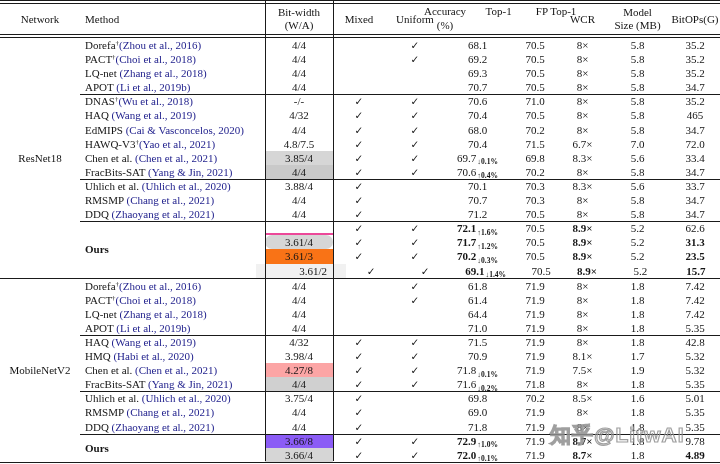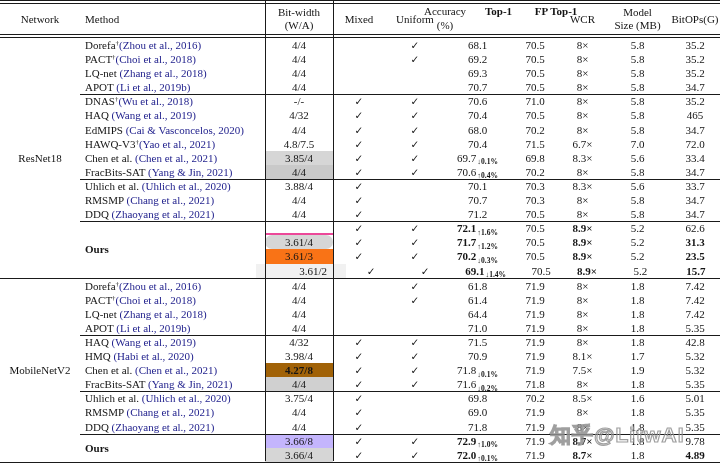--- a/index.html
+++ b/index.html
@@ -18,21 +18,21 @@
   .cw-wcr{width:45px;}
   .cw-ms{width:65px;}
   .cw-bo{width:50px;}
   
   .header-row{display:flex;height:30px;align-items:stretch;justify-content:space-between;}
   .hcell{display:flex;flex-direction:column;justify-content:center;text-align:center;line-height:13px;}
   .hleft{align-items:flex-start;text-align:left;padding-left:5px;box-sizing:border-box;}
   .hgroup{width:115px;display:flex;flex-direction:row;justify-content:center;}
   .hacc{text-align:center;line-height:14px;}
   .hsubrow{display:flex;line-height:14px;}
-  .hsubrow div{text-align:center;font-weight:bold;}
+  .hsubrow div{text-align:center;}
   
   .section{position:relative;}
   .block{position:relative;}
   .block.divided::before{content:"";position:absolute;left:80px;right:0;top:0;height:1px;background:#1a1a1a;}
   .row{display:flex;height:14.1px;line-height:14.1px;white-space:nowrap;}
   .cell{text-align:center;}
   .cell-method{text-align:left;padding-left:5px;box-sizing:border-box;}
   .network-label{position:absolute;left:0;top:50%;transform:translateY(-50%);width:80px;text-align:center;}
   .ours-label{position:absolute;left:85px;top:50%;transform:translateY(-50%);font-weight:bold;}
   .cite{color:#23238e;}
@@ -375,21 +375,21 @@
             <div class="cell cw-uni"><span class="check">✓</span></div>
             <div class="cell cw-top1"><span>70.9</span></div>
             <div class="cell cw-fp">71.9</div>
             <div class="cell cw-wcr">8.1×</div>
             <div class="cell cw-ms">1.7</div>
             <div class="cell cw-bo">5.32</div>
           </div>
           <div class="row">
             <div class="cell cw-network"></div>
             <div class="cell cw-method cell-method"><span>Chen et al. </span><span class="cite">(Chen et al., 2021)</span></div>
-            <div class="cell cw-bw" style="background: #a16207; font-weight: bold;">4.27/8</div>
+            <div class="cell cw-bw" style="background: #fca5a5;">4.27/8</div>
             <div class="cell cw-mixed"><span class="check">✓</span></div>
             <div class="cell cw-uni"><span class="check">✓</span></div>
             <div class="cell cw-top1"><span>71.8</span><span class="sub">↓0.1%</span></div>
             <div class="cell cw-fp">71.9</div>
             <div class="cell cw-wcr">7.5×</div>
             <div class="cell cw-ms">1.9</div>
             <div class="cell cw-bo">5.32</div>
           </div>
           <div class="row">
             <div class="cell cw-network"></div>
@@ -440,21 +440,21 @@
             <div class="cell cw-wcr">8×</div>
             <div class="cell cw-ms">1.8</div>
             <div class="cell cw-bo">5.35</div>
           </div>
         </div>
         <div class="block divided">
           <div class="ours-label">Ours</div>
           <div class="row">
             <div class="cell cw-network"></div>
             <div class="cell cw-method cell-method"></div>
-            <div class="cell cw-bw" style="background: #c4b5fd;">3.66/8</div>
+            <div class="cell cw-bw" style="background: #8b5cf6;">3.66/8</div>
             <div class="cell cw-mixed"><span class="check">✓</span></div>
             <div class="cell cw-uni"><span class="check">✓</span></div>
             <div class="cell cw-top1"><span class="b">72.9</span><span class="sub b">↑1.0%</span></div>
             <div class="cell cw-fp">71.9</div>
             <div class="cell cw-wcr b">8.7×</div>
             <div class="cell cw-ms">1.8</div>
             <div class="cell cw-bo">9.78</div>
           </div>
           <div class="row">
             <div class="cell cw-network"></div>

